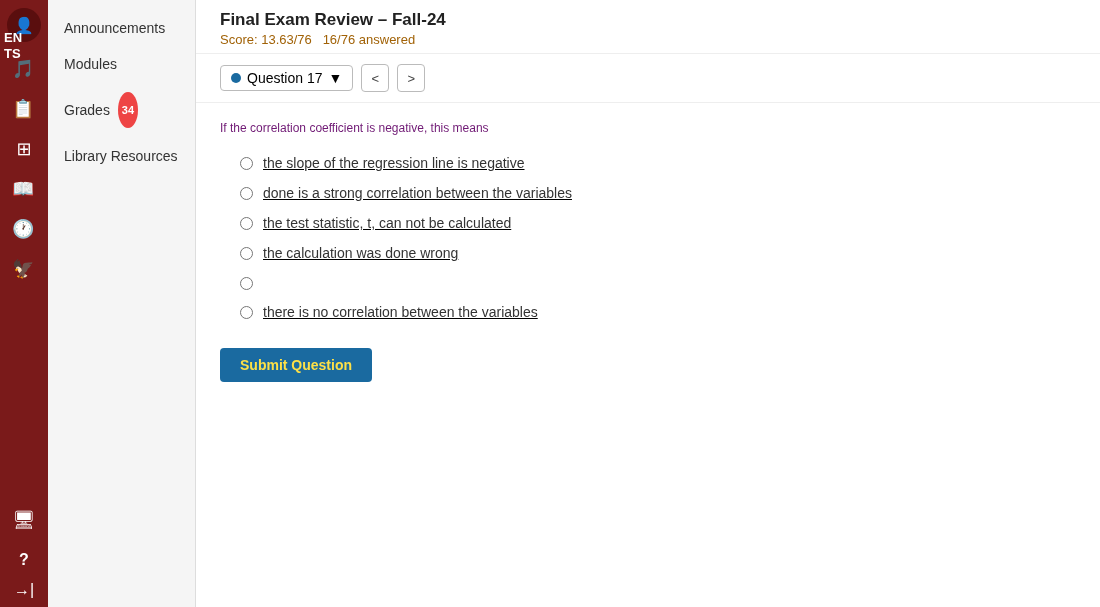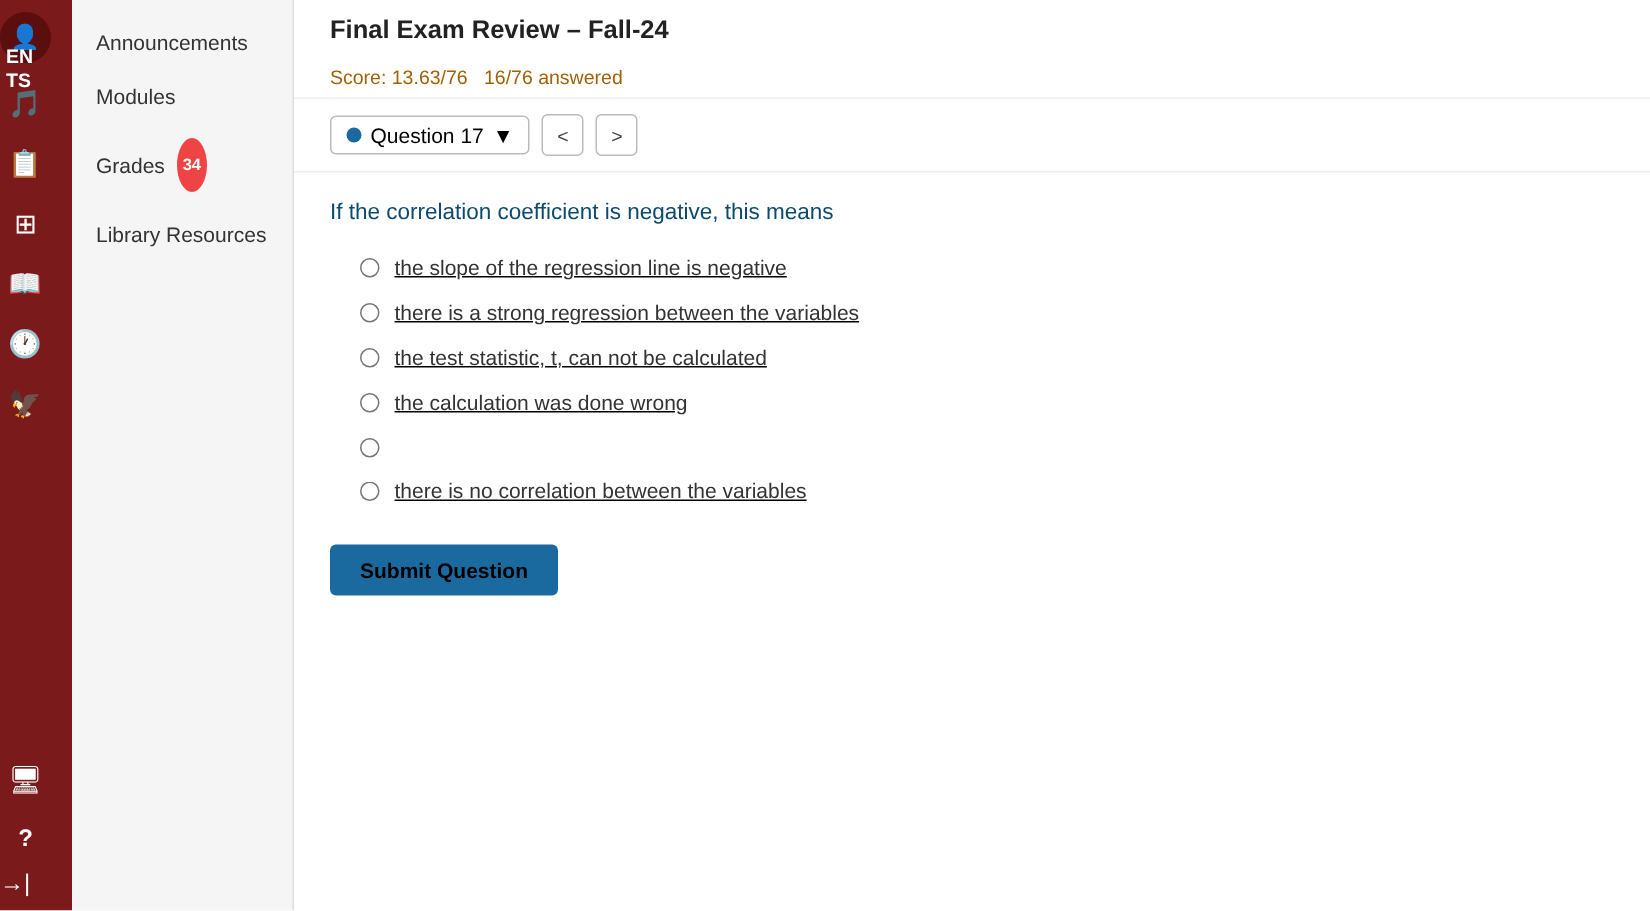--- a/index.html
+++ b/index.html
@@ -11,20 +11,21 @@
       display: flex;
       background: #fff;
     }
 
     
     .icon-sidebar {
       width: 48px;
       background: #7a1a1a;
       display: flex;
       flex-direction: column;
+      align-items: center;
       padding-top: 8px;
       gap: 6px;
       position: relative;
       flex-shrink: 0;
     }
     .icon-sidebar .top-avatar {
       width: 34px;
       height: 34px;
       border-radius: 50%;
       background: #5a0e0e;
@@ -105,21 +106,21 @@
       overflow: hidden;
     }
     .main-header {
       padding: 10px 24px 6px 24px;
       border-bottom: 1px solid #eee;
     }
     .main-header .page-title {
       font-size: 17px;
       font-weight: bold;
       color: #222;
-      margin-bottom: 14px;
+      margin-bottom: 2px;
     }
     .main-header .score-info {
       font-size: 13px;
       color: #a16207;
     }
     .question-nav {
       display: flex;
       align-items: center;
       gap: 8px;
       padding: 10px 24px;
@@ -155,22 +156,22 @@
       font-size: 13px;
       color: #444;
     }
 
     .question-body {
       padding: 18px 24px;
       flex: 1;
       overflow-y: auto;
     }
     .question-text {
-      font-size: 15px;
-      color: #0c4a6e;
+      font-size: 12px;
+      color: #701a75;
       margin-bottom: 20px;
     }
     .options-list {
       display: flex;
       flex-direction: column;
       gap: 14px;
       margin-left: 20px;
       text-decoration: underline;
     }
     .option-item {
@@ -180,21 +181,21 @@
       font-size: 14px;
       color: #333;
       cursor: pointer;
     }
     .option-item input[type="radio"] {
       margin-top: 2px;
       cursor: pointer;
     }
     .submit-btn {
       background: #1a6aa0;
-      color: #000000;
+      color: #fde047;
       border: none;
       border-radius: 4px;
       padding: 9px 20px;
       font-size: 14px;
       cursor: pointer;
       margin-top: 28px;
       font-weight: 600;
     }
 
     
@@ -270,21 +271,21 @@
   <div class="question-body">
     <div class="question-text">If the correlation coefficient is negative, this means</div>
 
     <div class="options-list">
       <label class="option-item">
         <input type="radio" name="q17" style="">
         <span>the slope of the regression line is negative</span>
       </label>
       <label class="option-item">
         <input type="radio" name="q17" style="">
-        <span>there is a strong regression between the variables</span>
+        <span>done is a strong correlation between the variables</span>
       </label>
       <label class="option-item">
         <input type="radio" name="q17" style="">
         <span>the test statistic, t, can not be calculated</span>
       </label>
       <label class="option-item">
         <input type="radio" name="q17" style="">
         <span>the calculation was done wrong</span>
       </label>
       <label class="option-item">

